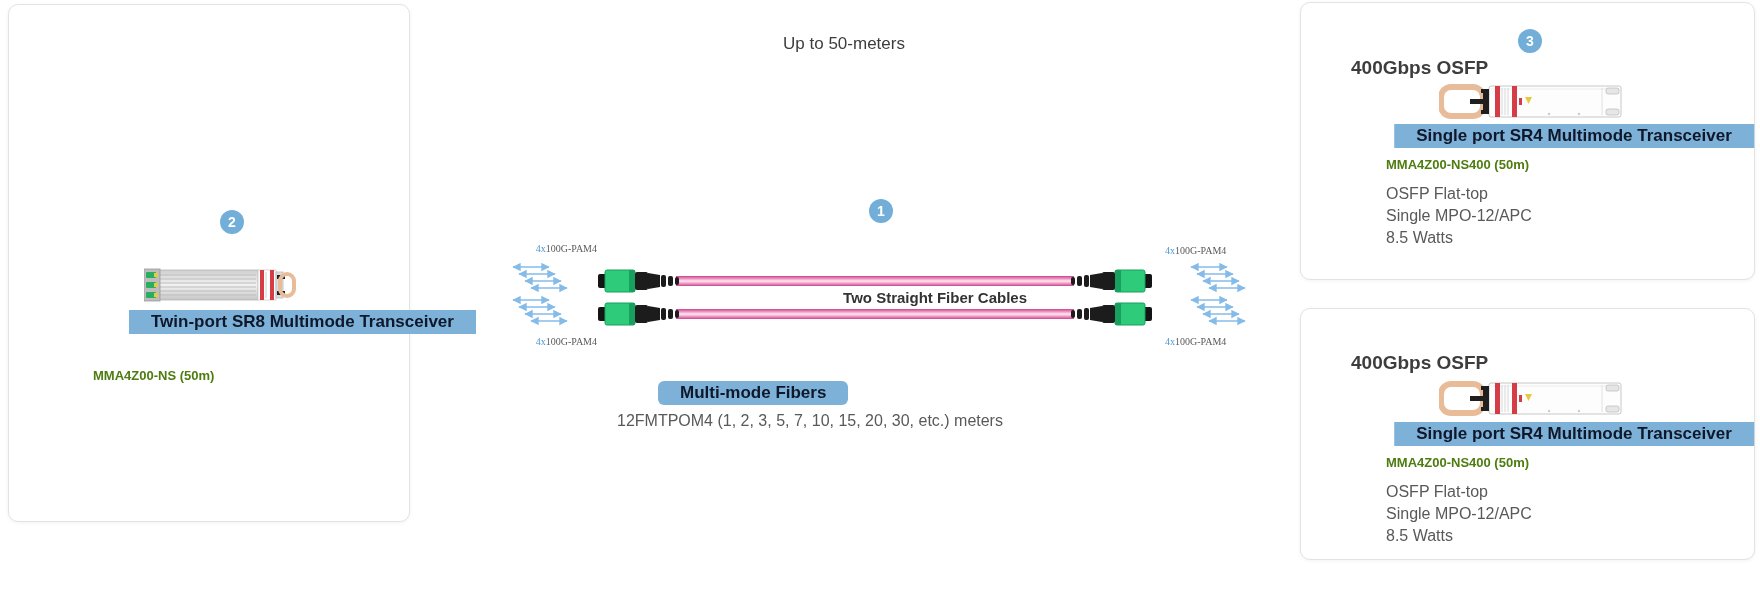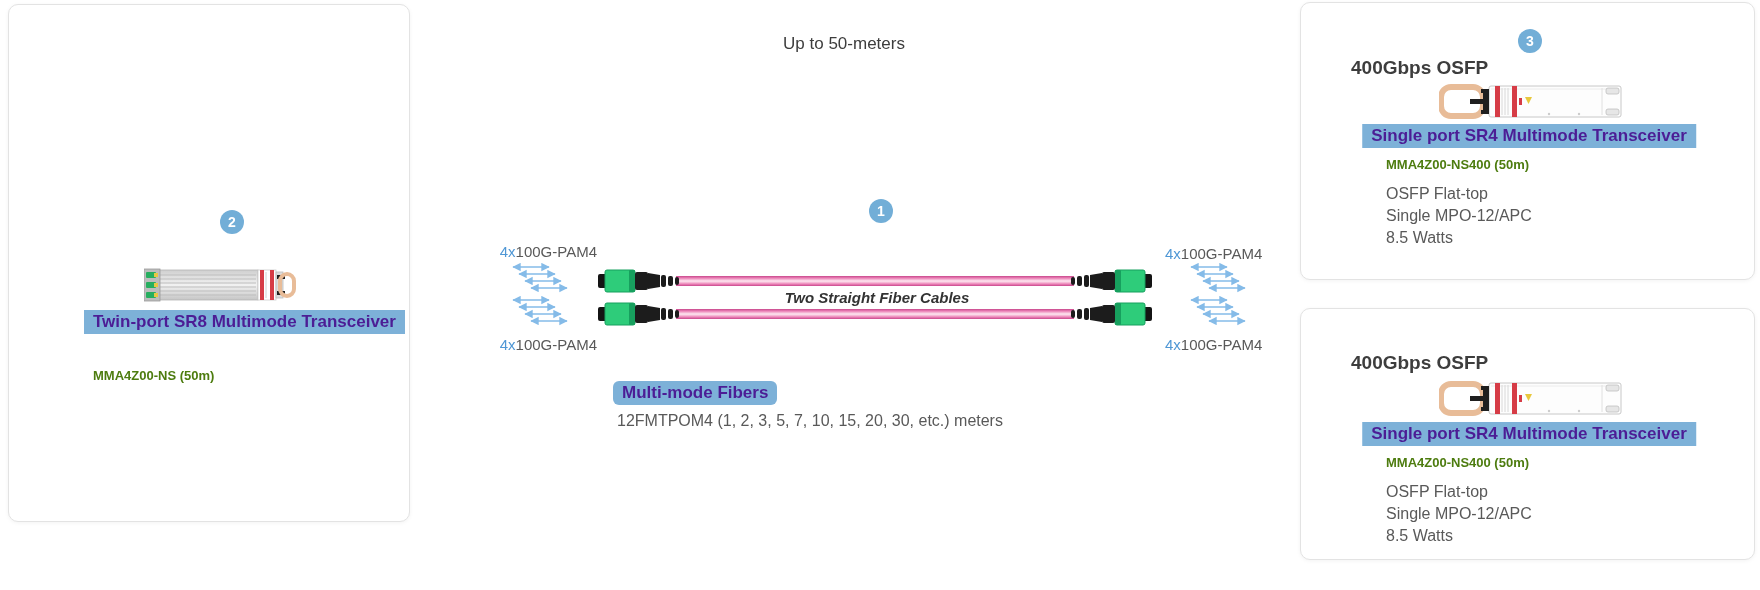--- a/index.html
+++ b/index.html
@@ -14,29 +14,29 @@
   .card-left{left:8px;top:4px;width:402px;height:518px;}
   .card-tr{left:1300px;top:2px;width:455px;height:278px;}
   .card-br{left:1300px;top:308px;width:455px;height:252px;}
   .abs{position:absolute;}
   .badge{position:absolute;width:24px;height:24px;border-radius:50%;
          background:var(--badge-blue);color:#fff;font-size:14px;font-weight:bold;
          text-align:center;line-height:24px;}
   .card-title{position:absolute;text-align:left;font-size:19px;font-weight:bold;
               color:var(--text-dark);white-space:nowrap;}
   .chip{position:absolute;transform:translateX(-50%);background:var(--chip-blue);
-        color:#4c1d95;font-size:17px;font-weight:bold;padding:2px 9px;white-space:nowrap;}
+        color:#0f172a;font-size:17px;font-weight:bold;padding:2px 22px;white-space:nowrap;margin-left:45px;}
   .chip-left{transform:none;}
   .model{position:absolute;font-size:13px;font-weight:bold;color:#4d7c0f;white-space:nowrap;}
   .specs{position:absolute;font-size:16px;color:var(--text-gray);line-height:22px;white-space:nowrap;}
   .center-title{position:absolute;left:694px;top:34px;width:300px;text-align:center;
                 font-size:17px;color:var(--text-dark);}
-  .cable-label{position:absolute;left:727px;top:289px;width:300px;text-align:center;
-               font-size:15px;font-weight:600;color:#333;z-index:3;font-style:italic;}
-  .lane{position:absolute;font-size:15px;color:var(--text-gray);white-space:nowrap;}
+  .cable-label{position:absolute;left:727px;top:289px;width:300px;text-align:right;
+               font-size:15px;font-weight:600;color:#333;z-index:3;}
+  .lane{position:absolute;font-size:10px;color:var(--text-gray);white-space:nowrap;font-family:Liberation Serif, serif;}
   .lane .pfx{color:var(--lane-blue);}
   .lane-lt{left:450px;top:243px;width:147px;text-align:right;}
   .lane-lb{left:450px;top:336px;width:147px;text-align:right;}
   .lane-rt{left:1165px;top:245px;}
   .lane-rb{left:1165px;top:336px;}
   .fiber-chip{left:613px;top:381px;border-radius:6px;}
   .fiber-detail{position:absolute;left:617px;top:412px;font-size:16px;color:var(--text-gray);white-space:nowrap;}
   svg{display:block;}
 </style>
 </head>

